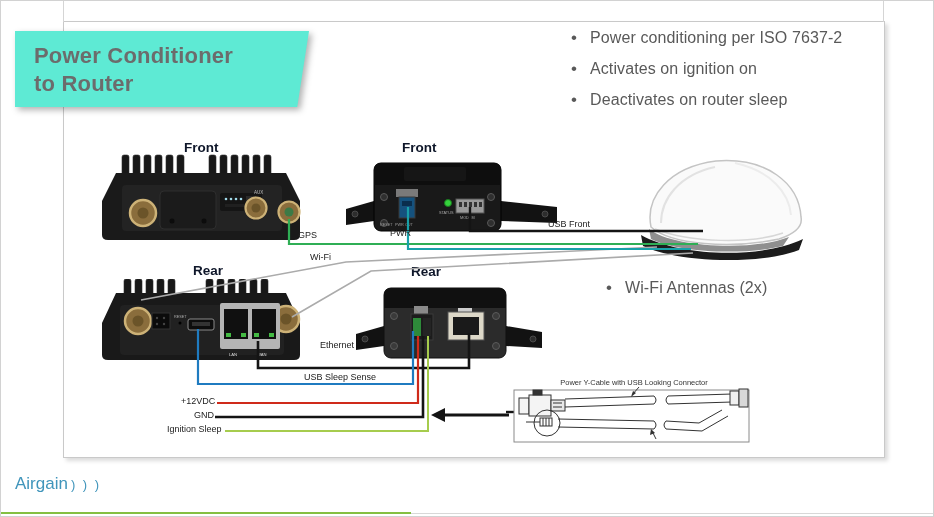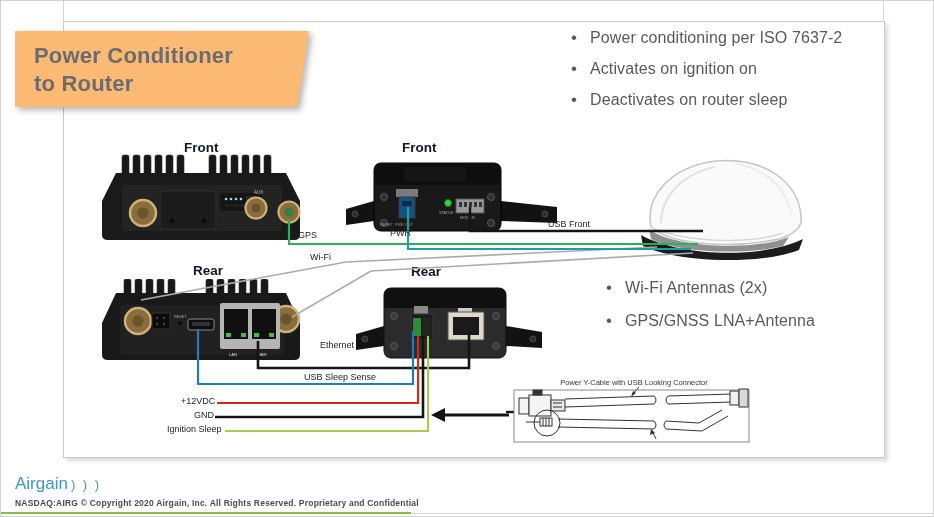--- a/index.html
+++ b/index.html
@@ -11,21 +11,21 @@
   .abs{position:absolute;}
   
   #frame{
     left:62px;top:20px;width:820px;height:435px;background:#fff;
     border:1px solid #c9c9c9;box-shadow:3px 3px 4px rgba(0,0,0,.14);
   }
   .frame-tick{width:1px;background:#d5d5d5;top:0;height:21px;}
   
   #title-banner{left:14px;top:30px;filter:drop-shadow(3px 3px 3px rgba(0,0,0,.30));}
   #title-shape{
-    width:294px;height:76px;background:#fdba74;
+    width:294px;height:76px;background:#5eead4;
     clip-path:polygon(0 0,100% 0,96% 100%,0 100%);
     padding:11px 0 0 19px;box-sizing:border-box;
   }
   #title-shape .t-line{font-size:22px;font-weight:700;color:#6c6c6c;line-height:28px;letter-spacing:.2px;}
   
   ul.bullets{list-style:none;margin:0;padding:0;}
   ul.bullets li{
     position:relative;padding-left:19px;color:#595959;font-size:16px;letter-spacing:.1px;
   }
   ul.bullets li::before{content:"\2022";position:absolute;left:0;top:-1px;color:#595959;font-size:17px;}
@@ -63,21 +63,20 @@
   </div>
 
   <ul id="bullets-top" class="abs bullets">
     <li>Power conditioning per ISO 7637-2</li>
     <li>Activates on ignition on</li>
     <li>Deactivates on router sleep</li>
   </ul>
 
   <ul id="bullets-mid" class="abs bullets">
     <li>Wi-Fi Antennas (2x)</li>
-    <li>GPS/GNSS LNA+Antenna</li>
   </ul>
 
   <div class="abs dev-label" style="left:183px;top:139px">Front</div>
   <div class="abs dev-label" style="left:401px;top:139px">Front</div>
   <div class="abs dev-label" style="left:192px;top:262px">Rear</div>
   <div class="abs dev-label" style="left:410px;top:263px">Rear</div>
 
   <svg class="abs" style="left:95px;top:152px" width="210" height="92" viewBox="0 0 210 92">
     <g>
       <rect x="26" y="2" width="7" height="22" rx="2" fill="#181818" stroke="#2b2b2b" stroke-width=".6"></rect>
@@ -298,17 +297,16 @@
   <div class="abs wire-label" style="left:309px;top:251px">Wi-Fi</div>
   <div class="abs wire-label" style="left:319px;top:339px">Ethernet</div>
   <div class="abs wire-label" style="left:303px;top:371px">USB Sleep Sense</div>
   <div class="abs wire-label" style="left:180px;top:395px">+12VDC</div>
   <div class="abs wire-label" style="left:193px;top:409px">GND</div>
   <div class="abs wire-label" style="left:166px;top:423px">Ignition Sleep</div>
 
   <div id="logo" class="abs">
     <span>Airgain</span><span class="waves">) ) )</span>
   </div>
-  <div id="tagline" class="abs">NASDAQ:AIRG © Copyright 2020 Airgain, Inc. All Rights Reserved.  Proprietary and Confidential</div>
   <div id="footer-line-gray" class="abs"></div>
   <div id="footer-line-green" class="abs"></div>
 
 </div>
 
 </body></html>

